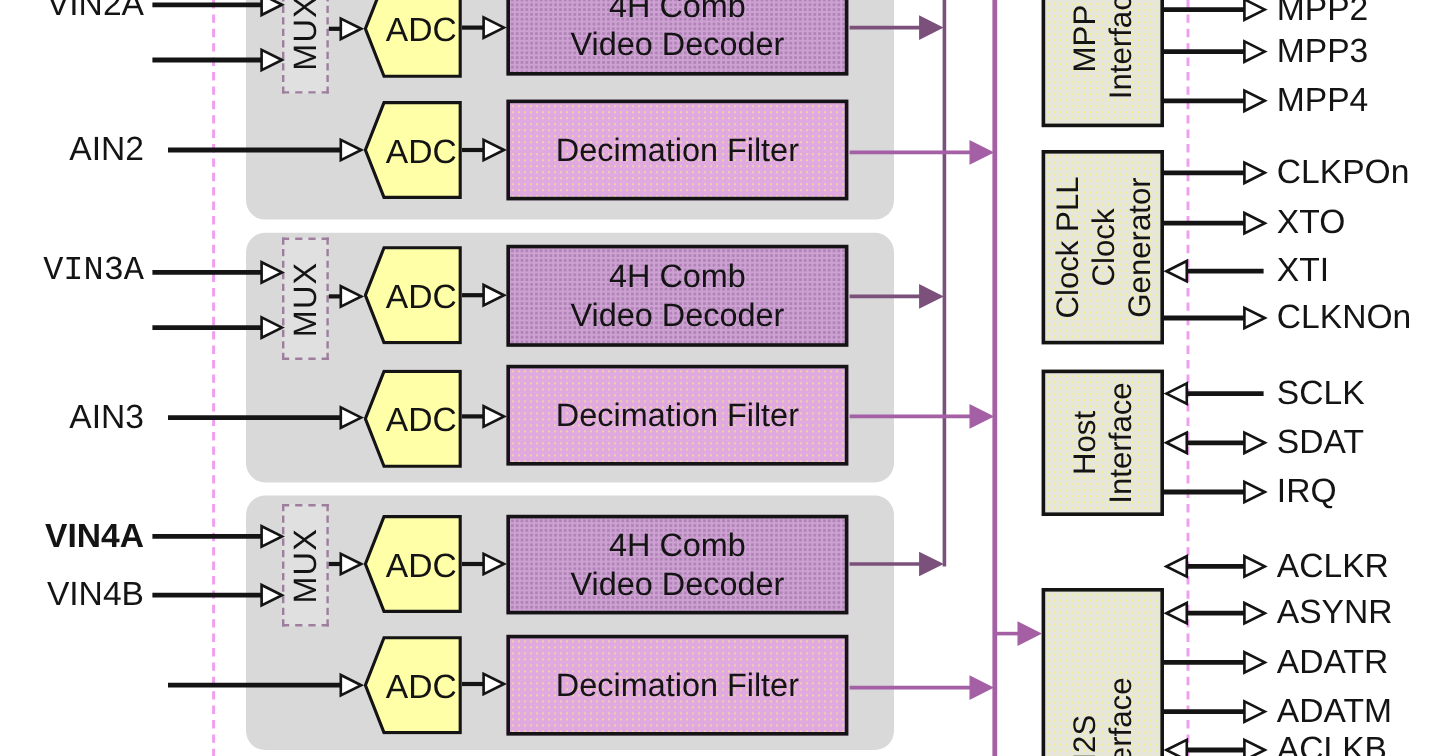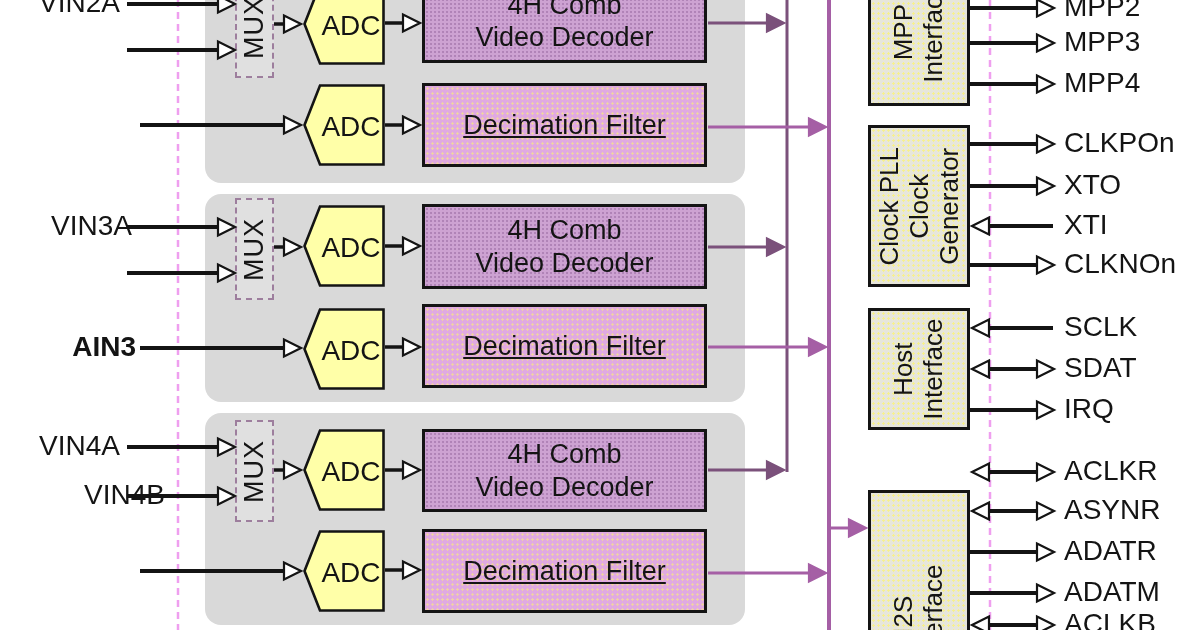--- a/index.html
+++ b/index.html
@@ -19,21 +19,20 @@
   }
   .decoder{
     background-color:#cda2d2;
     background-image:radial-gradient(rgba(110,60,120,0.30) 1.1px, transparent 1.3px);
     background-size:4px 4px;
   }
   .filter{
     background-color:#e0aae0;
     background-image:radial-gradient(rgba(250,240,120,0.55) 1.1px, transparent 1.3px);
     background-size:5px 5px;
-    text-decoration:underline;
   }
   .iface{
     border:3px solid #141414;font-size:26px;line-height:1.16;text-align:center;
     background-color:#e7e6da;
     background-image:radial-gradient(rgba(246,240,140,0.95) 1.1px, transparent 1.3px);
     background-size:5px 5px;
   }
   .rot{transform:rotate(-90deg);white-space:nowrap;}
   .pin-label{
     position:absolute;font-size:28px;line-height:1.05;transform:translateY(-53%);
@@ -213,24 +212,25 @@
       <polygon points="1054,511 1037,502.5 1037,519.5" fill="#ffffff" stroke="#141414" stroke-width="2.2" stroke-linejoin="miter"></polygon>
       <line x1="970" y1="552" x2="1041" y2="552" stroke="#141414" stroke-width="4"></line>
       <polygon points="1054,552 1037,543.5 1037,560.5" fill="#ffffff" stroke="#141414" stroke-width="2.2" stroke-linejoin="miter"></polygon>
       <line x1="970" y1="593" x2="1041" y2="593" stroke="#141414" stroke-width="4"></line>
       <polygon points="1054,593 1037,584.5 1037,601.5" fill="#ffffff" stroke="#141414" stroke-width="2.2" stroke-linejoin="miter"></polygon>
       <line x1="987" y1="625" x2="1040" y2="625" stroke="#141414" stroke-width="4"></line>
       <polygon points="972,625 989,616.5 989,633.5" fill="#ffffff" stroke="#141414" stroke-width="2.2" stroke-linejoin="miter"></polygon>
       <polygon points="1054,625 1037,616.5 1037,633.5" fill="#ffffff" stroke="#141414" stroke-width="2.2" stroke-linejoin="miter"></polygon>
     </svg>
     <div class="pin-label pin-left" style="left: 0px; top: 4px; width: 120px;">VIN2A</div>
-    <div class="pin-label pin-left" style="left: 12px; top: 227px; width: 120px;">VIN3A</div>
-    <div class="pin-label pin-left" style="left: 16px; top: 348px; width: 120px; font-weight: bold;">AIN3</div>
-    <div class="pin-label pin-left" style="left: 0px; top: 447px; width: 120px;">VIN4A</div>
-    <div class="pin-label pin-left" style="left: 0px; top: 496px; width: 120px; margin-left: 45px;">VIN4B</div>
+    <div class="pin-label pin-left" style="left: 0px; top: 125px; width: 120px;">AIN2</div>
+    <div class="pin-label pin-left" style="left: 0px; top: 227px; width: 120px; font-family: Liberation Mono, monospace;">VIN3A</div>
+    <div class="pin-label pin-left" style="left: 0px; top: 348px; width: 120px;">AIN3</div>
+    <div class="pin-label pin-left" style="left: 0px; top: 447px; width: 120px; font-weight: bold;">VIN4A</div>
+    <div class="pin-label pin-left" style="left: 0px; top: 496px; width: 120px;">VIN4B</div>
     <div class="pin-label pin-right" style="left: 1064px; top: 8px; width: 140px;">MPP2</div>
     <div class="pin-label pin-right" style="left: 1064px; top: 43px; width: 140px;">MPP3</div>
     <div class="pin-label pin-right" style="left: 1064px; top: 84px; width: 140px;">MPP4</div>
     <div class="pin-label pin-right" style="left: 1064px; top: 144px; width: 140px;">CLKPOn</div>
     <div class="pin-label pin-right" style="left: 1064px; top: 186px; width: 140px;">XTO</div>
     <div class="pin-label pin-right" style="left: 1064px; top: 226px; width: 140px;">XTI</div>
     <div class="pin-label pin-right" style="left: 1064px; top: 265px; width: 140px;">CLKNOn</div>
     <div class="pin-label pin-right" style="left: 1064px; top: 328px; width: 140px;">SCLK</div>
     <div class="pin-label pin-right" style="left: 1064px; top: 369px; width: 140px;">SDAT</div>
     <div class="pin-label pin-right" style="left: 1064px; top: 410px; width: 140px;">IRQ</div>

